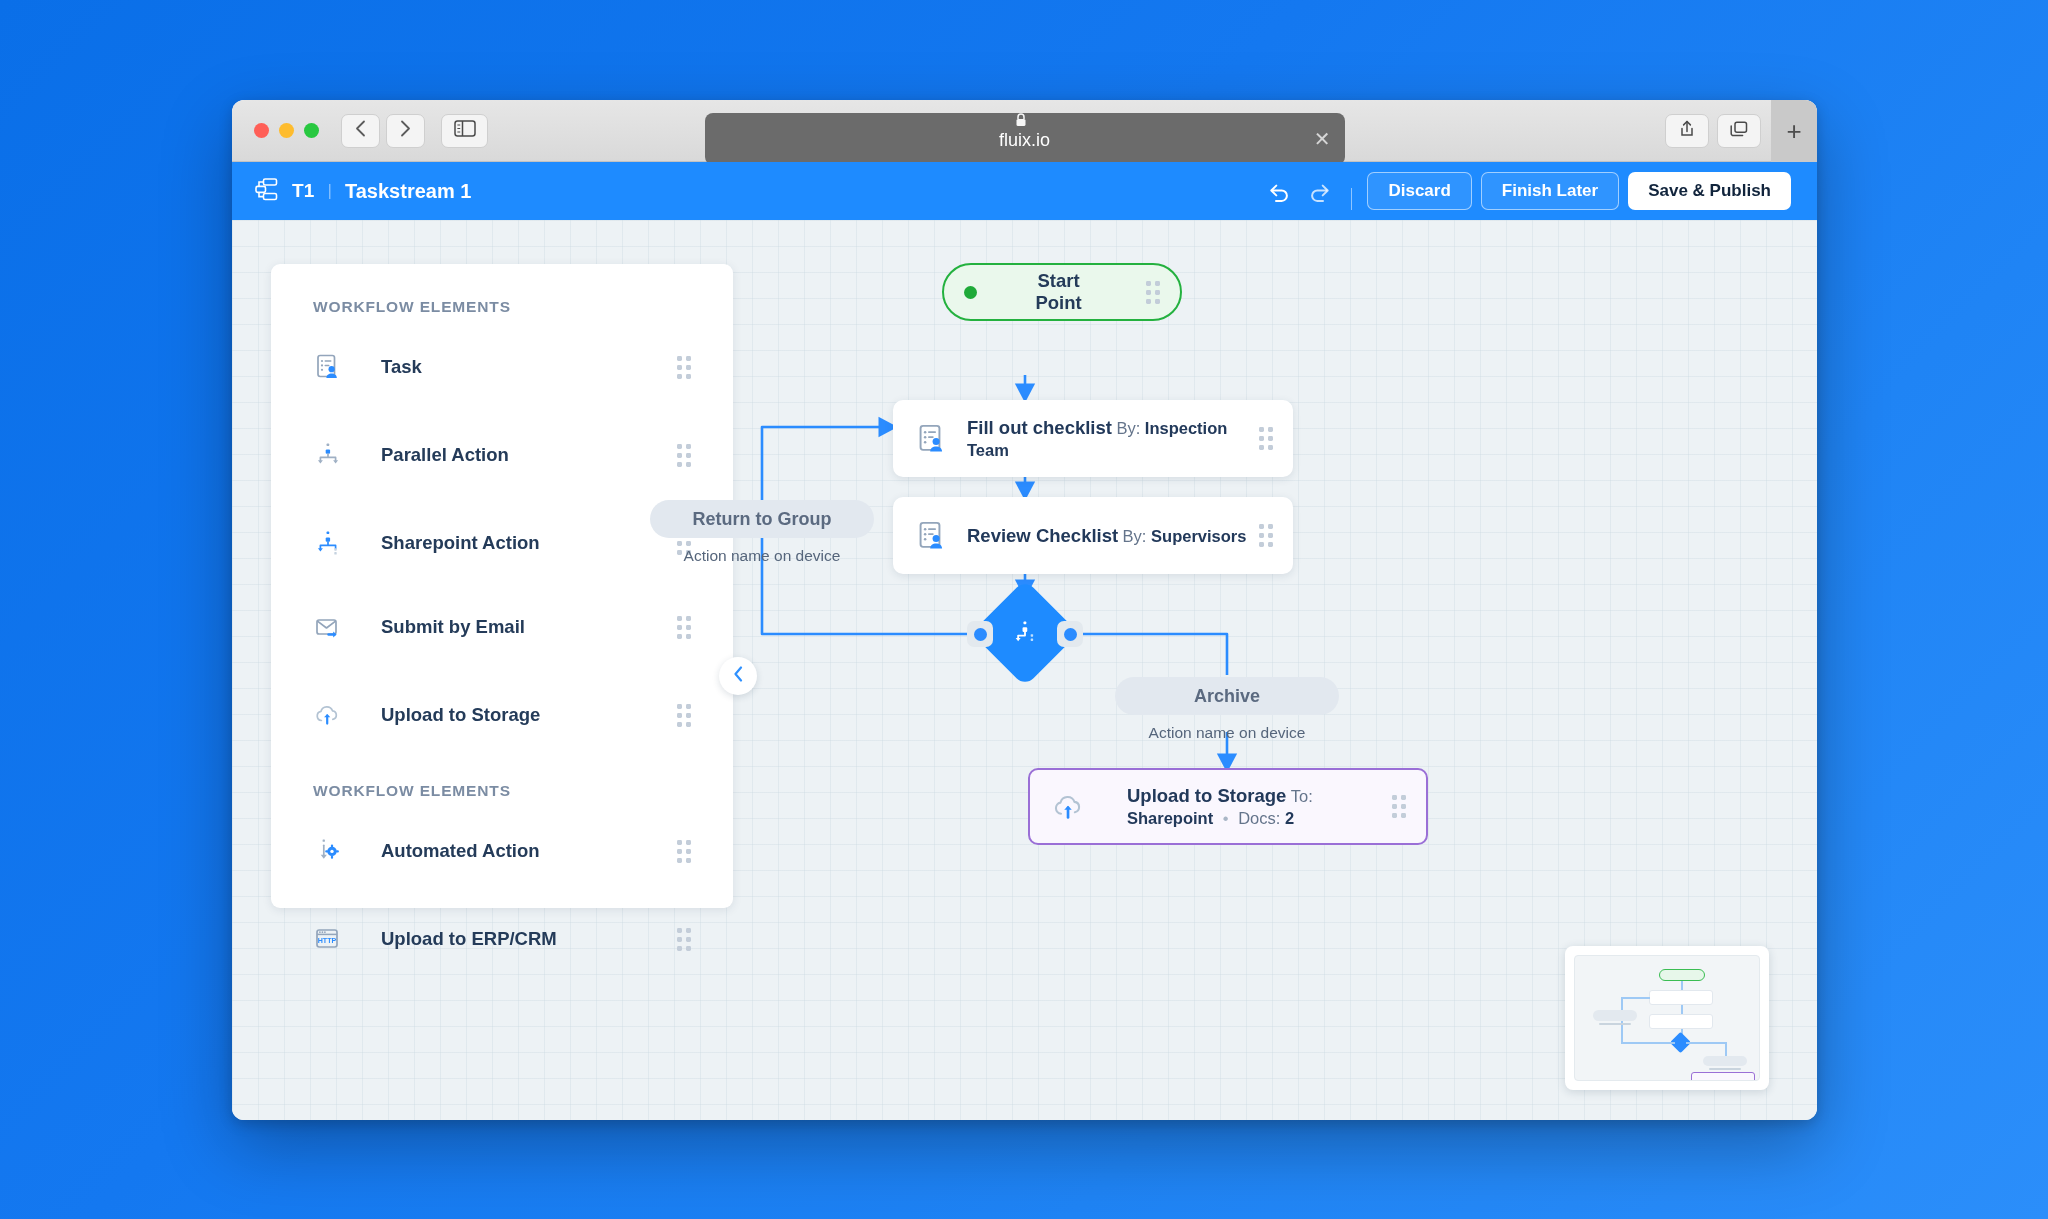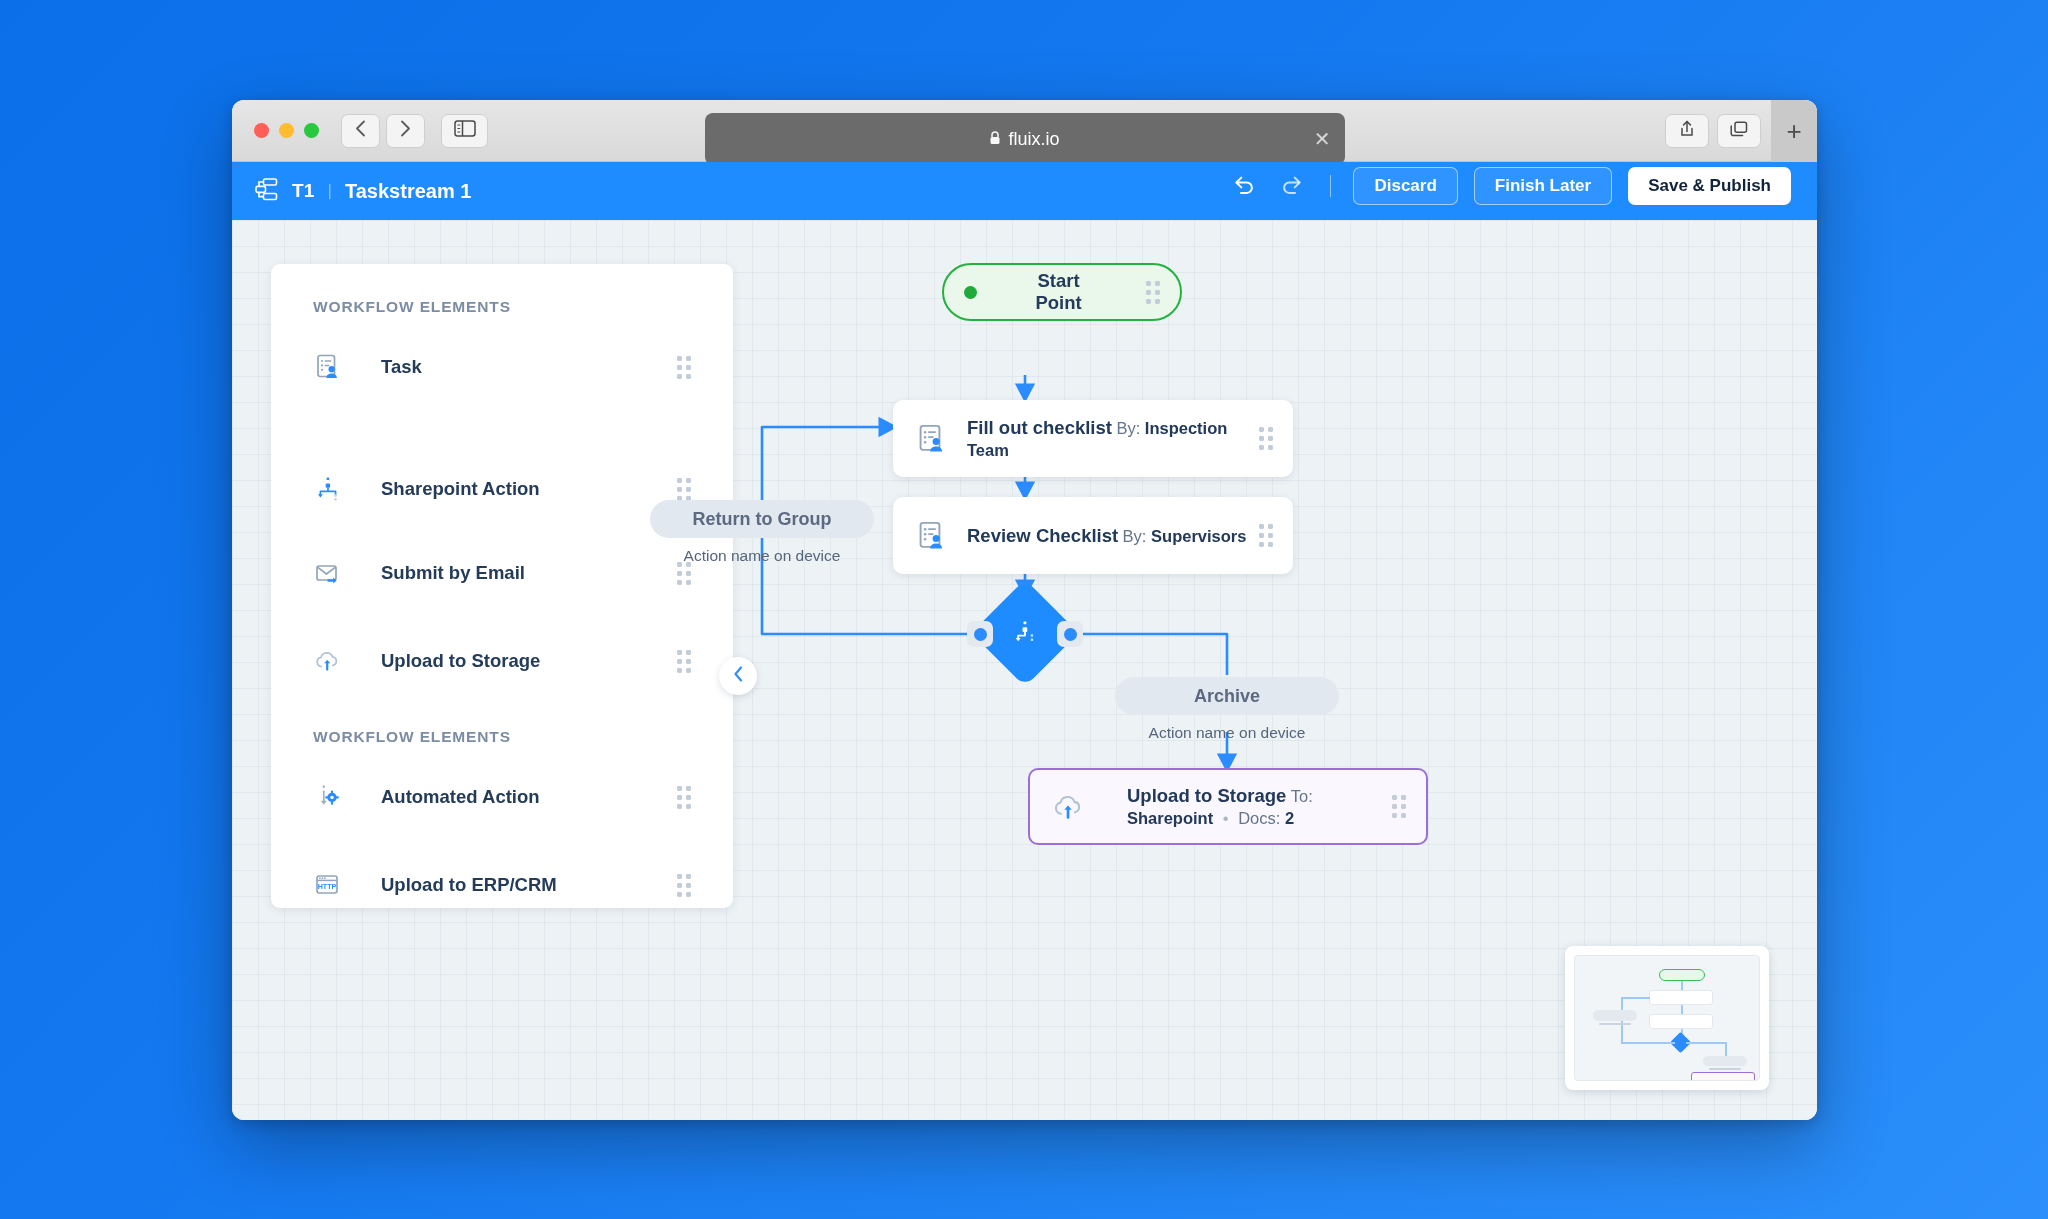--- a/index.html
+++ b/index.html
@@ -46,22 +46,22 @@
     width: 47px; height: 34px; border-radius: 7px;
     background: #f4f4f4; border: 1px solid #cfcfcf;
     display: flex; align-items: center; justify-content: center;
   }
 
   .urlbar {
     position: absolute; left: 50%; transform: translateX(-50%);
     top: 13px;
     width: 640px; height: 52px;
     background: #6b6b6b; border-radius: 8px;
-    display: flex; align-items: center; justify-content: center;
-    color: #fff; font-size: 18px;
+    display: flex; align-items: center; justify-content: flex-start;
+    color: #fff; font-size: 18px; flex-direction: column;
   }
   .urlbar .lock { font-size: 15px; margin-right: 7px; opacity:.95; }
   .urlbar .closex {
     position: absolute; right: 14px; top: 50%; transform: translateY(-50%);
     color: #d6d6d6; font-size: 20px; line-height: 1;
   }
 
   .rightbtns { position: absolute; right: 56px; top: 14px; display: flex; gap: 8px; }
   .rightbtn {
     width: 44px; height: 34px; border-radius: 7px;
@@ -84,21 +84,21 @@
   }
   .brand { display: flex; align-items: center; gap: 13px; }
   .brand .code {
     color: #fff; font-size: 19px; font-weight: 700; letter-spacing: .2px;
   }
   .vsep { color: rgba(255,255,255,.45); font-size: 17px; }
   .streamname { color: #fff; font-size: 20px; font-weight: 700; }
 
   .appbar-right {
     position: absolute; right: 26px; top: 0; height: 48px;
-    display: flex; align-items: center; gap: 16px;
+    display: flex; align-items: flex-end; gap: 9px;
   }
   .iconbtn {
     width: 32px; height: 32px; display: flex; align-items: center; justify-content: center;
     color: rgba(255,255,255,.92);
   }
   .divider-v { width: 1px; height: 22px; background: rgba(255,255,255,.5); margin: 0 6px; }
   .btn {
     height: 38px; padding: 0 20px; border-radius: 7px;
     display: flex; align-items: center; justify-content: center;
     font-size: 17px; font-weight: 700; cursor: pointer;
@@ -367,20 +367,40 @@
             <i></i>
             <i></i>
             <i></i>
             <i></i>
             <i></i>
           </span>
       </div>
 
       <div class="spacer-sm"></div>
 
+      <div class="pitem">
+        <span class="ic">
+          <svg width="28" height="28" viewBox="0 0 28 28">
+            <rect x="12.6" y="2.5" width="2.6" height="2.6" rx=".7" fill="#9fb0c4"></rect>
+            <rect x="11.7" y="8.4" width="4.4" height="4.4" rx="1.1" fill="#2b8cff"></rect>
+            <path d="M14 13v3.4M14 16.4H6.4v3.3M14 16.4h7.6v3.3" stroke="#9fb0c4" stroke-width="1.7" fill="none" stroke-linecap="round" stroke-linejoin="round"></path>
+            <path d="M3.9 19.2l2.5 3.2 2.5-3.2z" fill="#9fb0c4"></path>
+            <path d="M19.1 19.2l2.5 3.2 2.5-3.2z" fill="#9fb0c4"></path>
+          </svg>
+        </span>
+        <span class="lbl">Parallel Action</span>
+        <span class="grip">
+            <i></i>
+            <i></i>
+            <i></i>
+            <i></i>
+            <i></i>
+            <i></i>
+          </span>
+      </div>
 
       <div class="spacer-sm"></div>
 
       <div class="pitem">
         <span class="ic">
           <svg width="28" height="28" viewBox="0 0 28 28">
             <rect x="12.6" y="2.5" width="2.6" height="2.6" rx=".7" fill="#2b8cff"></rect>
             <rect x="11.7" y="8.4" width="4.4" height="4.4" rx="1.1" fill="#2b8cff"></rect>
             <path d="M14 13v3.4M14 16.4H6.4v3.3M14 16.4h7.6v3.3" stroke="#2b8cff" stroke-width="1.7" fill="none" stroke-linecap="round" stroke-linejoin="round"></path>
             <path d="M3.9 19.2l2.5 3.2 2.5-3.2z" fill="#2b8cff"></path>

